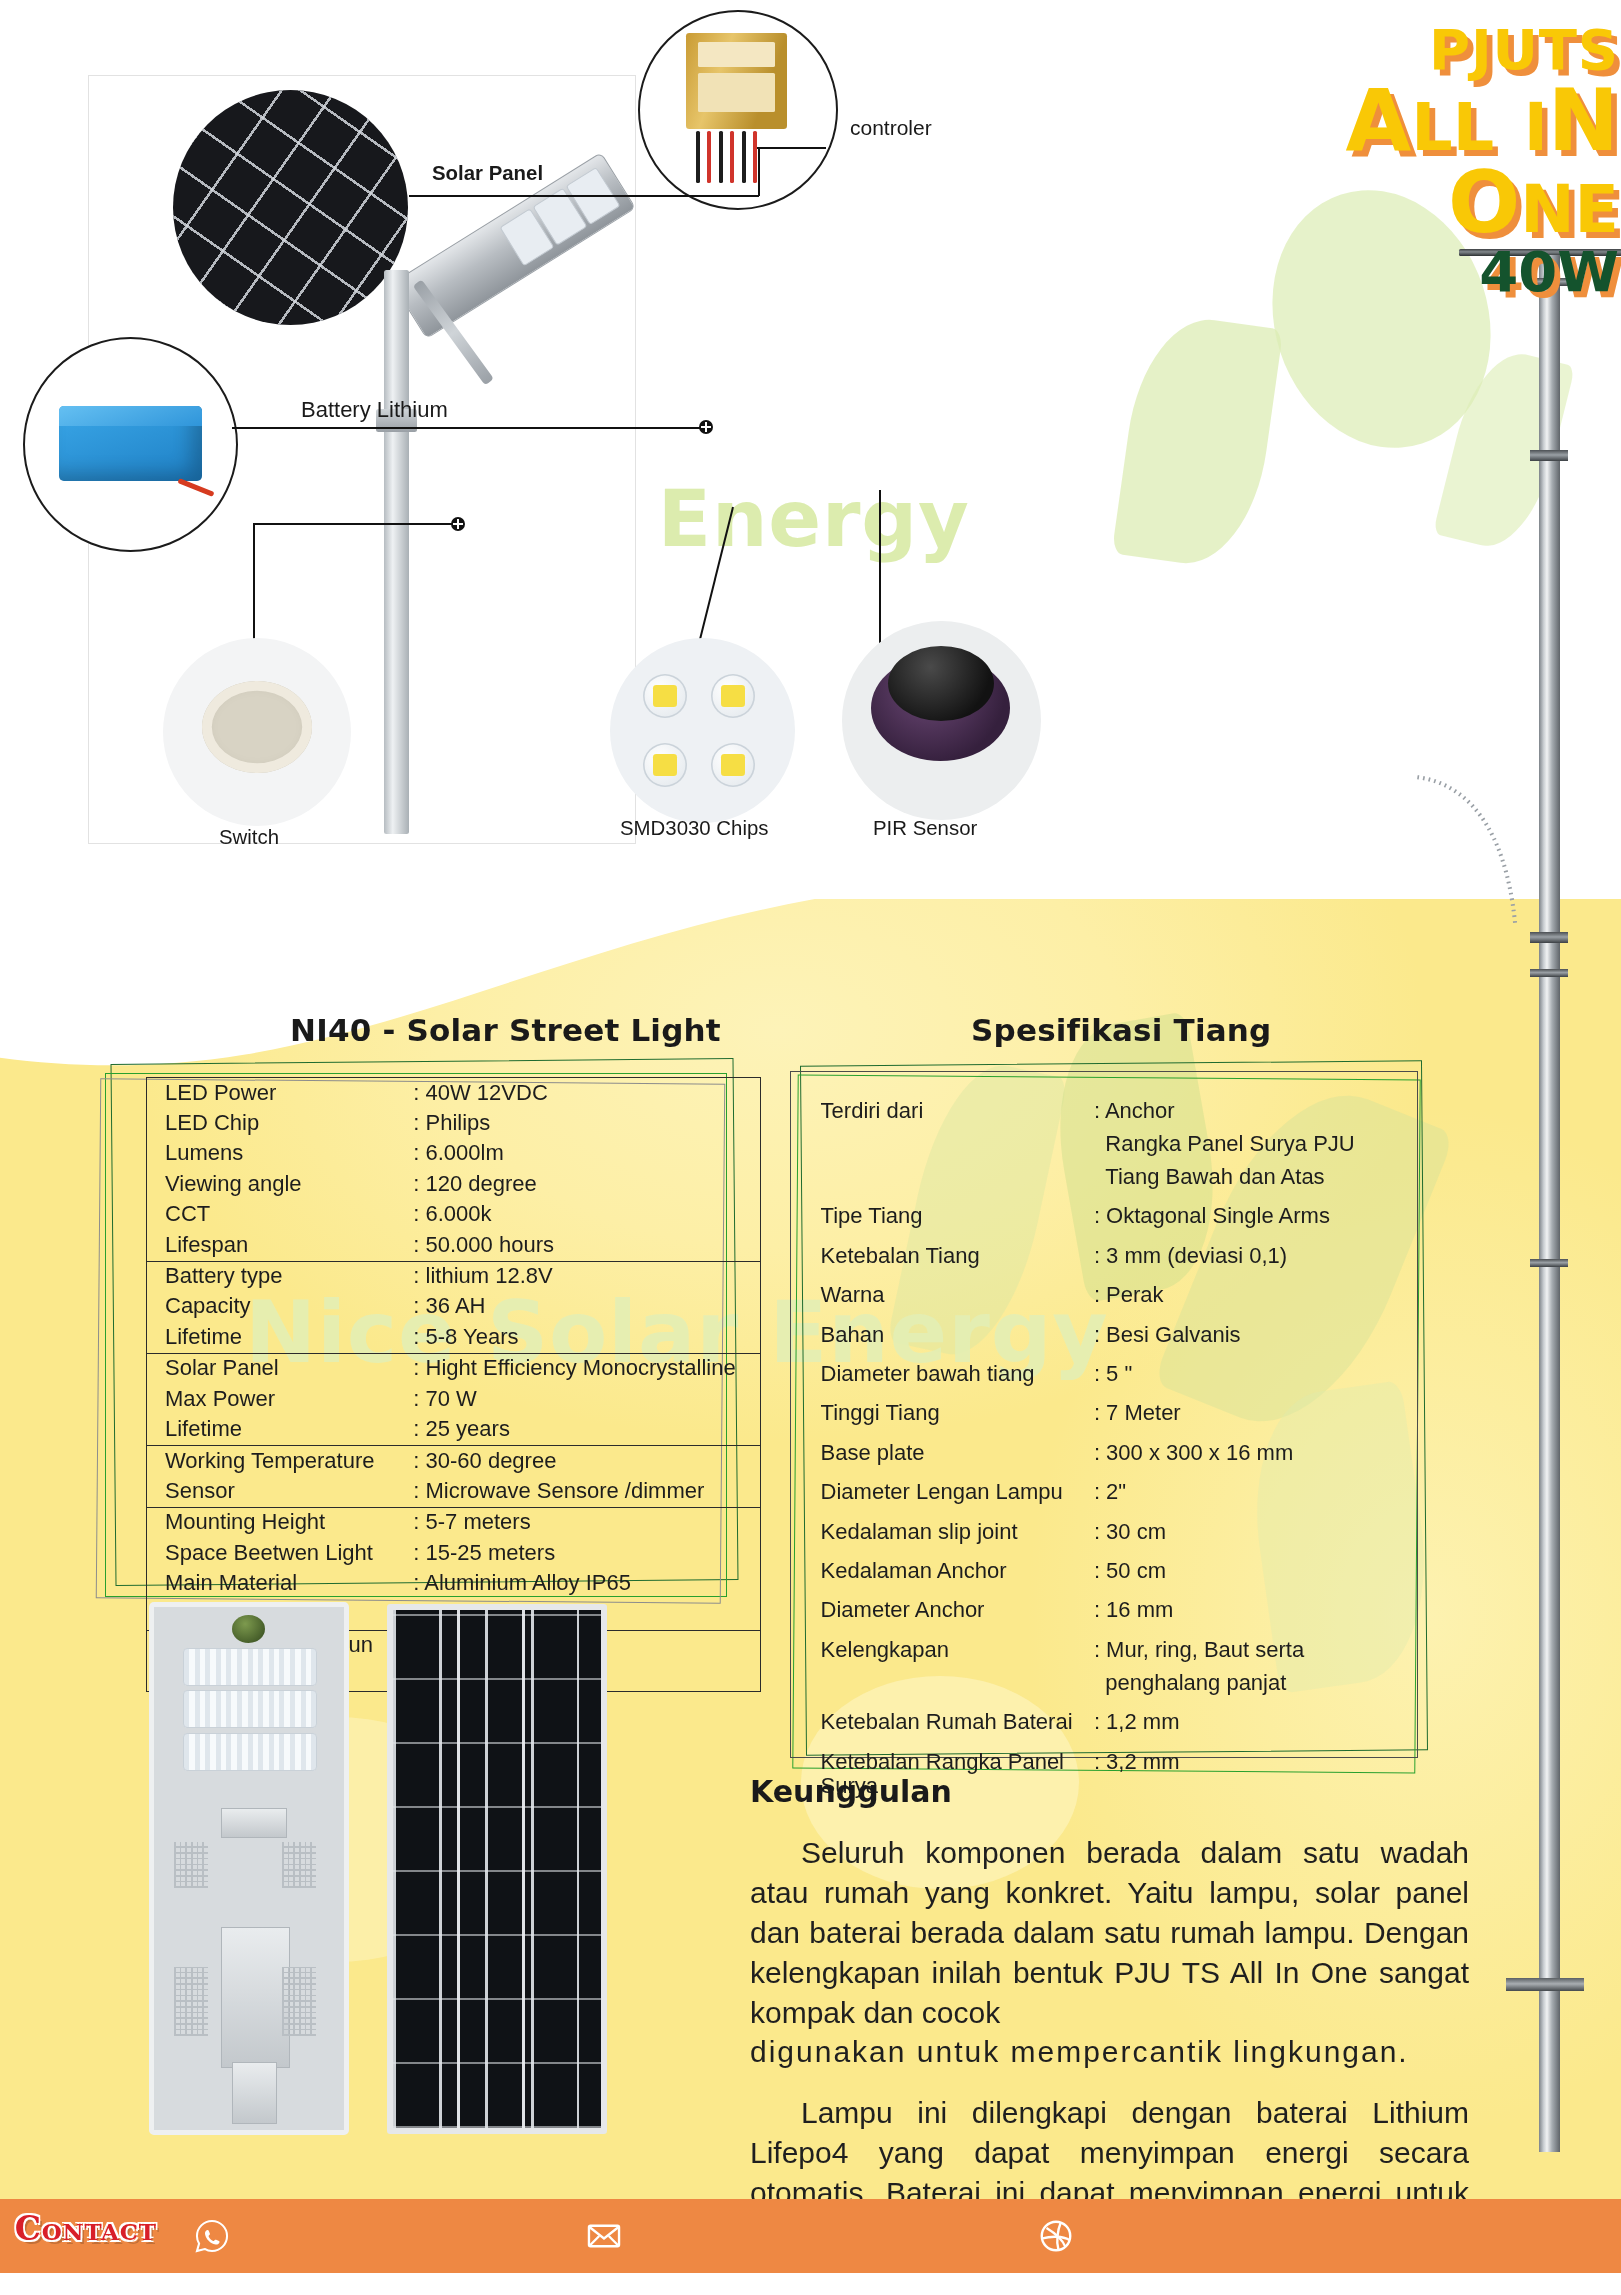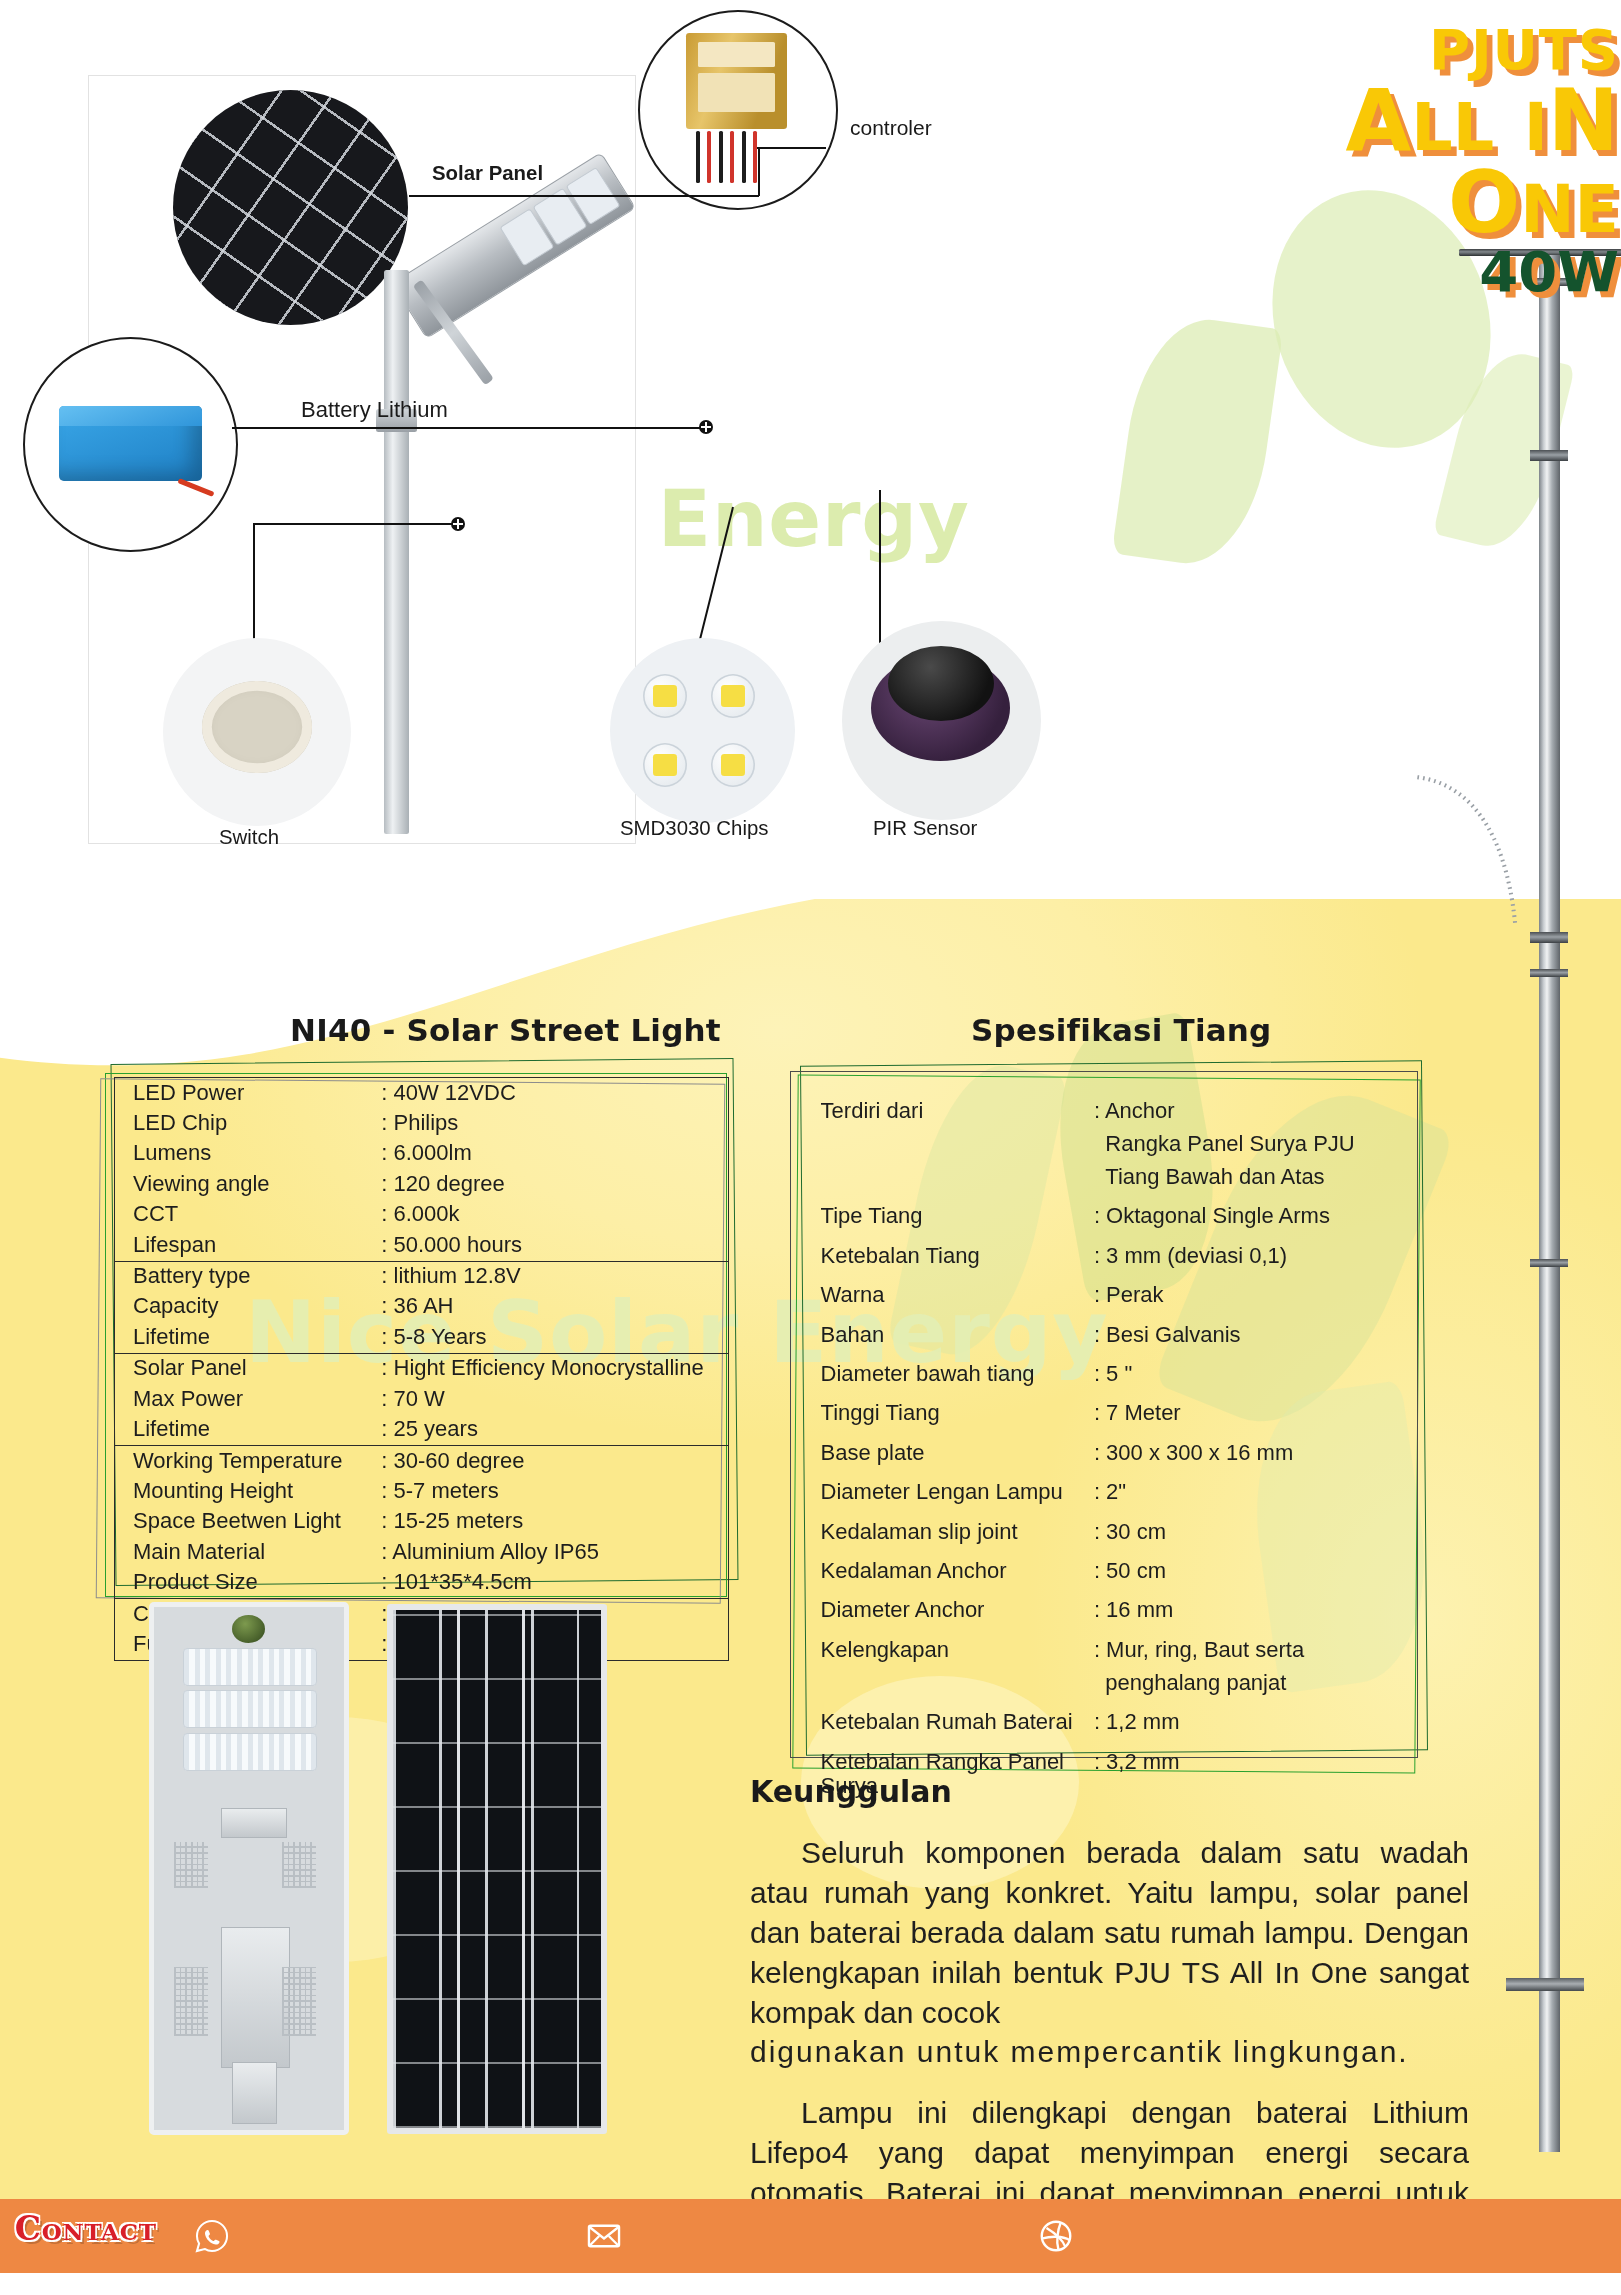--- a/index.html
+++ b/index.html
@@ -109,21 +109,21 @@
 
   
   .sec-title{position:absolute;font-family:"DejaVu Sans", sans-serif;font-weight:700;
      font-size:31px;color:#1a1a1a;letter-spacing:0.2px;}
 
   .framebox{position:absolute;border:1.6px solid #1f6b2f;}
   .framebox.g{border-color:#28a02e;}
   .framebox.k{border-color:#4b4b4b;}
   .framebox.gr{border-color:#8d8d8d;}
 
-  .spec{position:absolute;font-family:"Liberation Sans", sans-serif;color:#1d1d1d;}
+  .spec{position:absolute;font-family:"Liberation Sans", sans-serif;color:#1d1d1d;padding-left:32px;}
   .spec table{border-collapse:collapse;width:100%;}
   .spec td{font-size:22px;padding:2.5px 0 3.3px 0;line-height:1.12;vertical-align:top;}
   .spec td.k{width:245px;padding-left:18px;}
   .spec td.v{padding-left:3.3px;}
   .spec tr.rule td{border-bottom:1.6px solid #2b2b2b;}
   .spec .outer{border:1.6px solid #2b2b2b;}
 
   .spec2{position:absolute;font-family:"Liberation Sans", sans-serif;color:#1d1d1d;}
   .spec2 table{border-collapse:collapse;width:100%;}
   .spec2 td{font-size:22px;padding:7.4px 0;line-height:1.12;vertical-align:top;}
@@ -365,20 +365,24 @@
             <td class="v">: 70 W</td>
           </tr>
           <tr class="rule">
             <td class="k">Lifetime</td>
             <td class="v">: 25 years</td>
           </tr>
           <tr>
             <td class="k">Working Temperature</td>
             <td class="v">: 30-60 degree</td>
           </tr>
+          <tr class="rule">
+            <td class="k">Sensor</td>
+            <td class="v">: Microwave Sensore /dimmer</td>
+          </tr>
           <tr>
             <td class="k">Mounting Height</td>
             <td class="v">: 5-7 meters</td>
           </tr>
           <tr>
             <td class="k">Space Beetwen Light</td>
             <td class="v">: 15-25 meters</td>
           </tr>
           <tr>
             <td class="k">Main Material</td>

